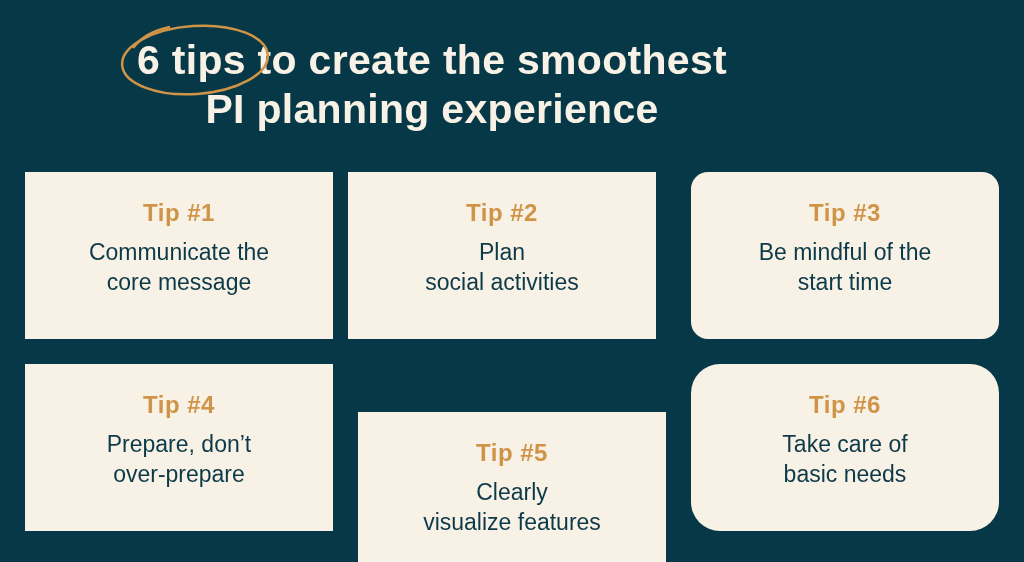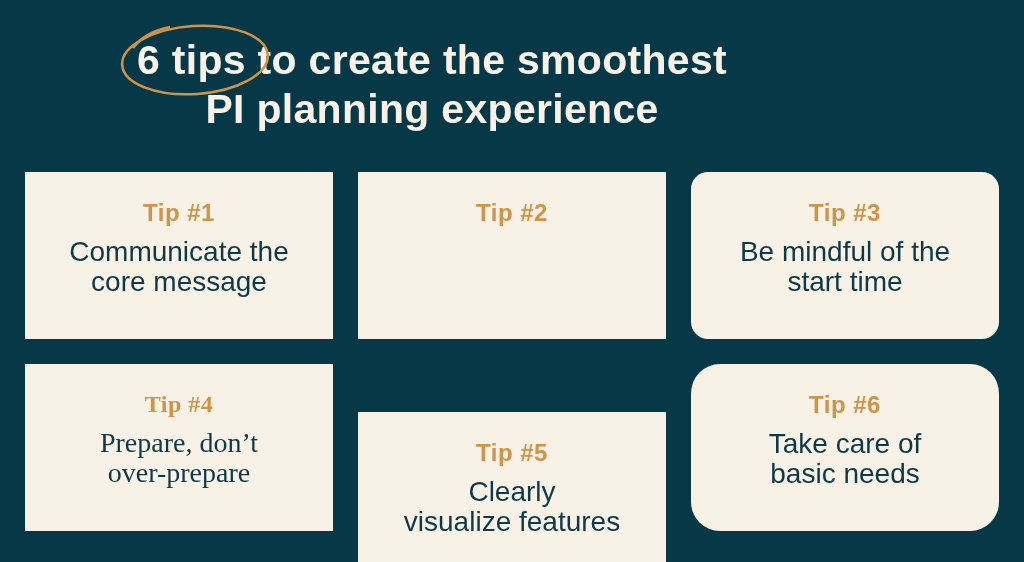--- a/index.html
+++ b/index.html
@@ -21,21 +21,21 @@
     position:absolute; width:308px; height:167px;
     background:#f7f1e6;
     display:flex; flex-direction:column; align-items:center;
     text-align:center;
   }
   .tip-label {
     margin-top:27px; font-weight:bold; font-size:24px; color:#cf9447;
     letter-spacing:0.5px;
   }
   .tip-text {
-    margin-top:10px; font-size:28px; line-height:30px; color:#0d3a48;
+    margin-top:10px; font-size:23px; line-height:30px; color:#0d3a48;
     white-space:pre-line;
   }
 </style>
 </head>
 <body>
 
 <div class="title">
   <div>
     <span class="circled">
       <svg class="circle-svg" viewBox="0 0 170 82">
@@ -46,29 +46,31 @@
     </span><span> to create the smoothest</span>
   </div>
   <div>PI planning experience</div>
 </div>
 
 <div class="card" style="left:25px;top:172px;">
   <div class="tip-label">Tip #1</div>
   <div class="tip-text">Communicate the
 core message</div>
 </div>
-<div class="card" style="left:358px;top:172px;">
+<div class="card" style="left:348px;top:172px;">
   <div class="tip-label">Tip #2</div>
+  <div class="tip-text">Plan
+social activities</div>
 </div>
 <div class="card" style="left:691px;top:172px;border-radius:17px;">
   <div class="tip-label">Tip #3</div>
   <div class="tip-text">Be mindful of the
 start time</div>
 </div>
-<div class="card" style="left:25px;top:364px;font-family:Liberation Serif, serif;">
+<div class="card" style="left:25px;top:364px;">
   <div class="tip-label">Tip #4</div>
   <div class="tip-text">Prepare, don’t
 over-prepare</div>
 </div>
 <div class="card" style="left:358px;top:364px;margin-top:48px;">
   <div class="tip-label">Tip #5</div>
   <div class="tip-text">Clearly
 visualize features</div>
 </div>
 <div class="card" style="left:691px;top:364px;border-radius:29px;">

